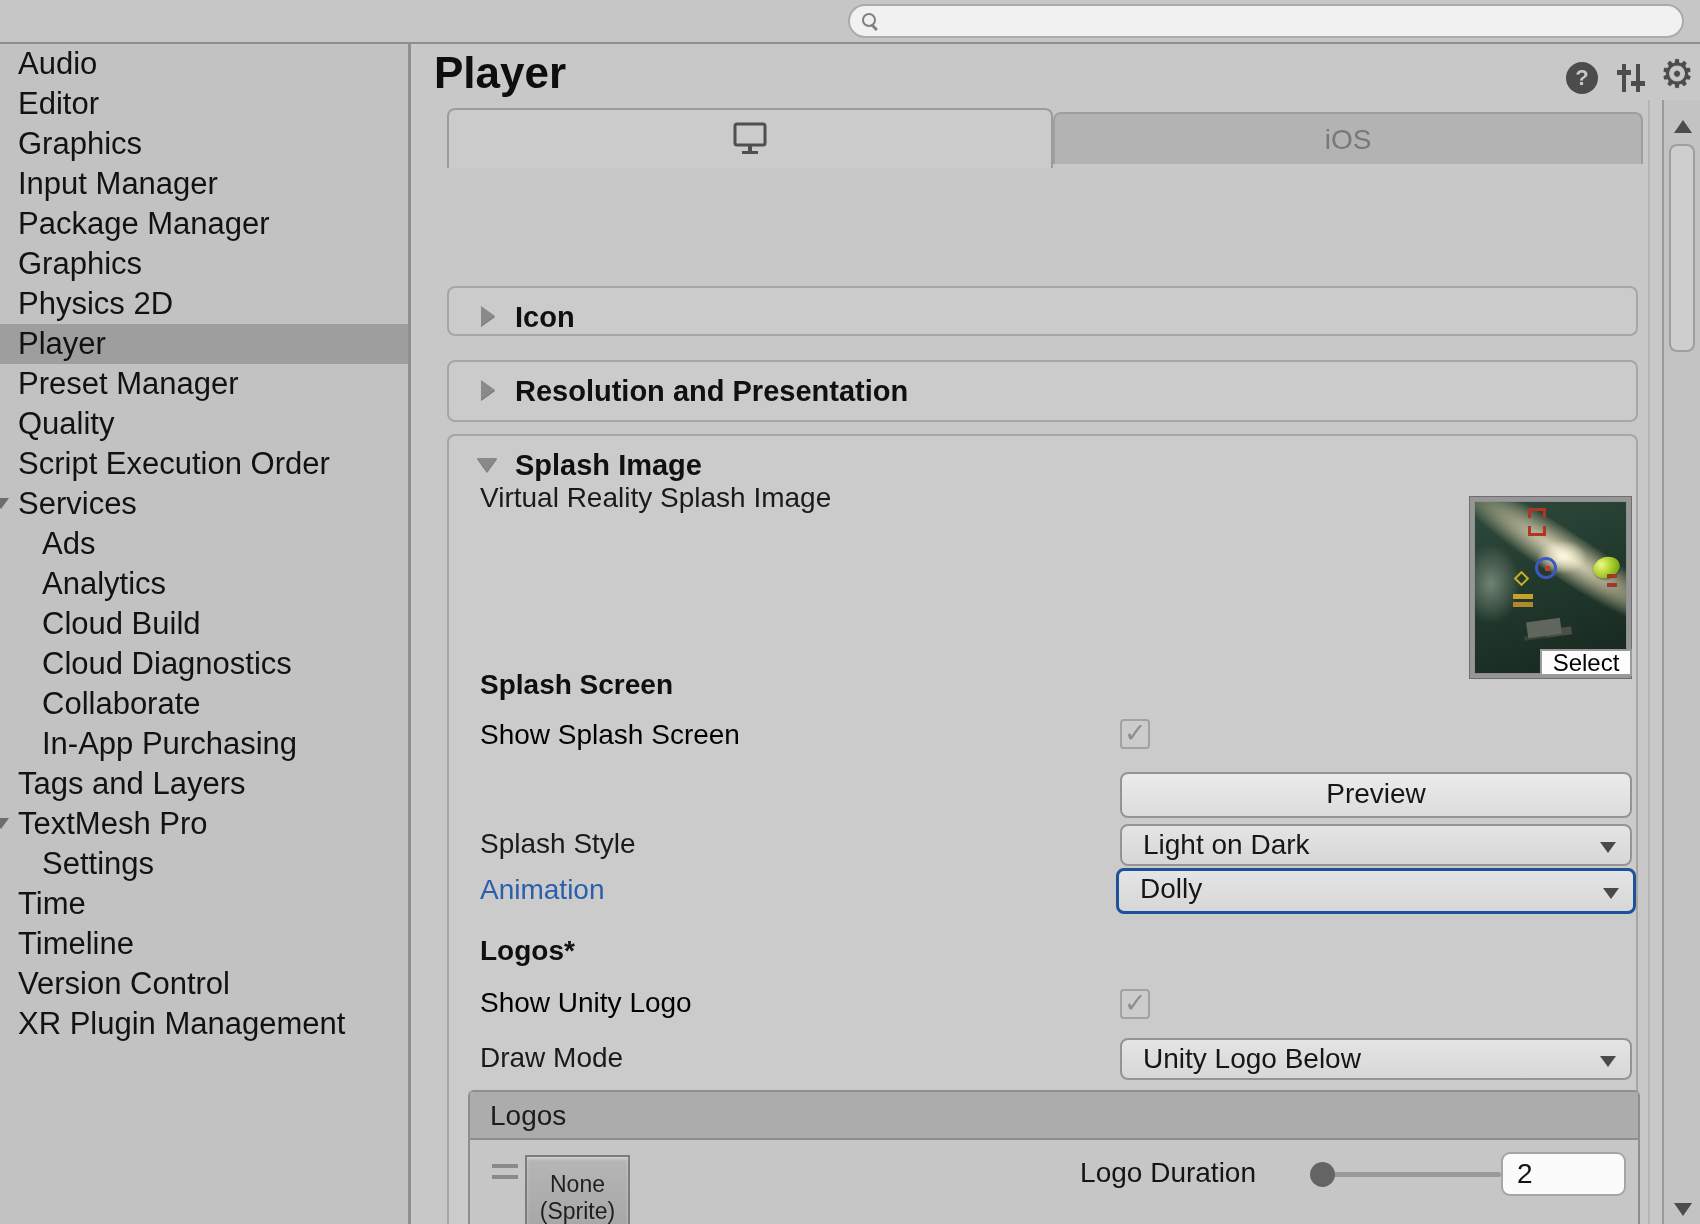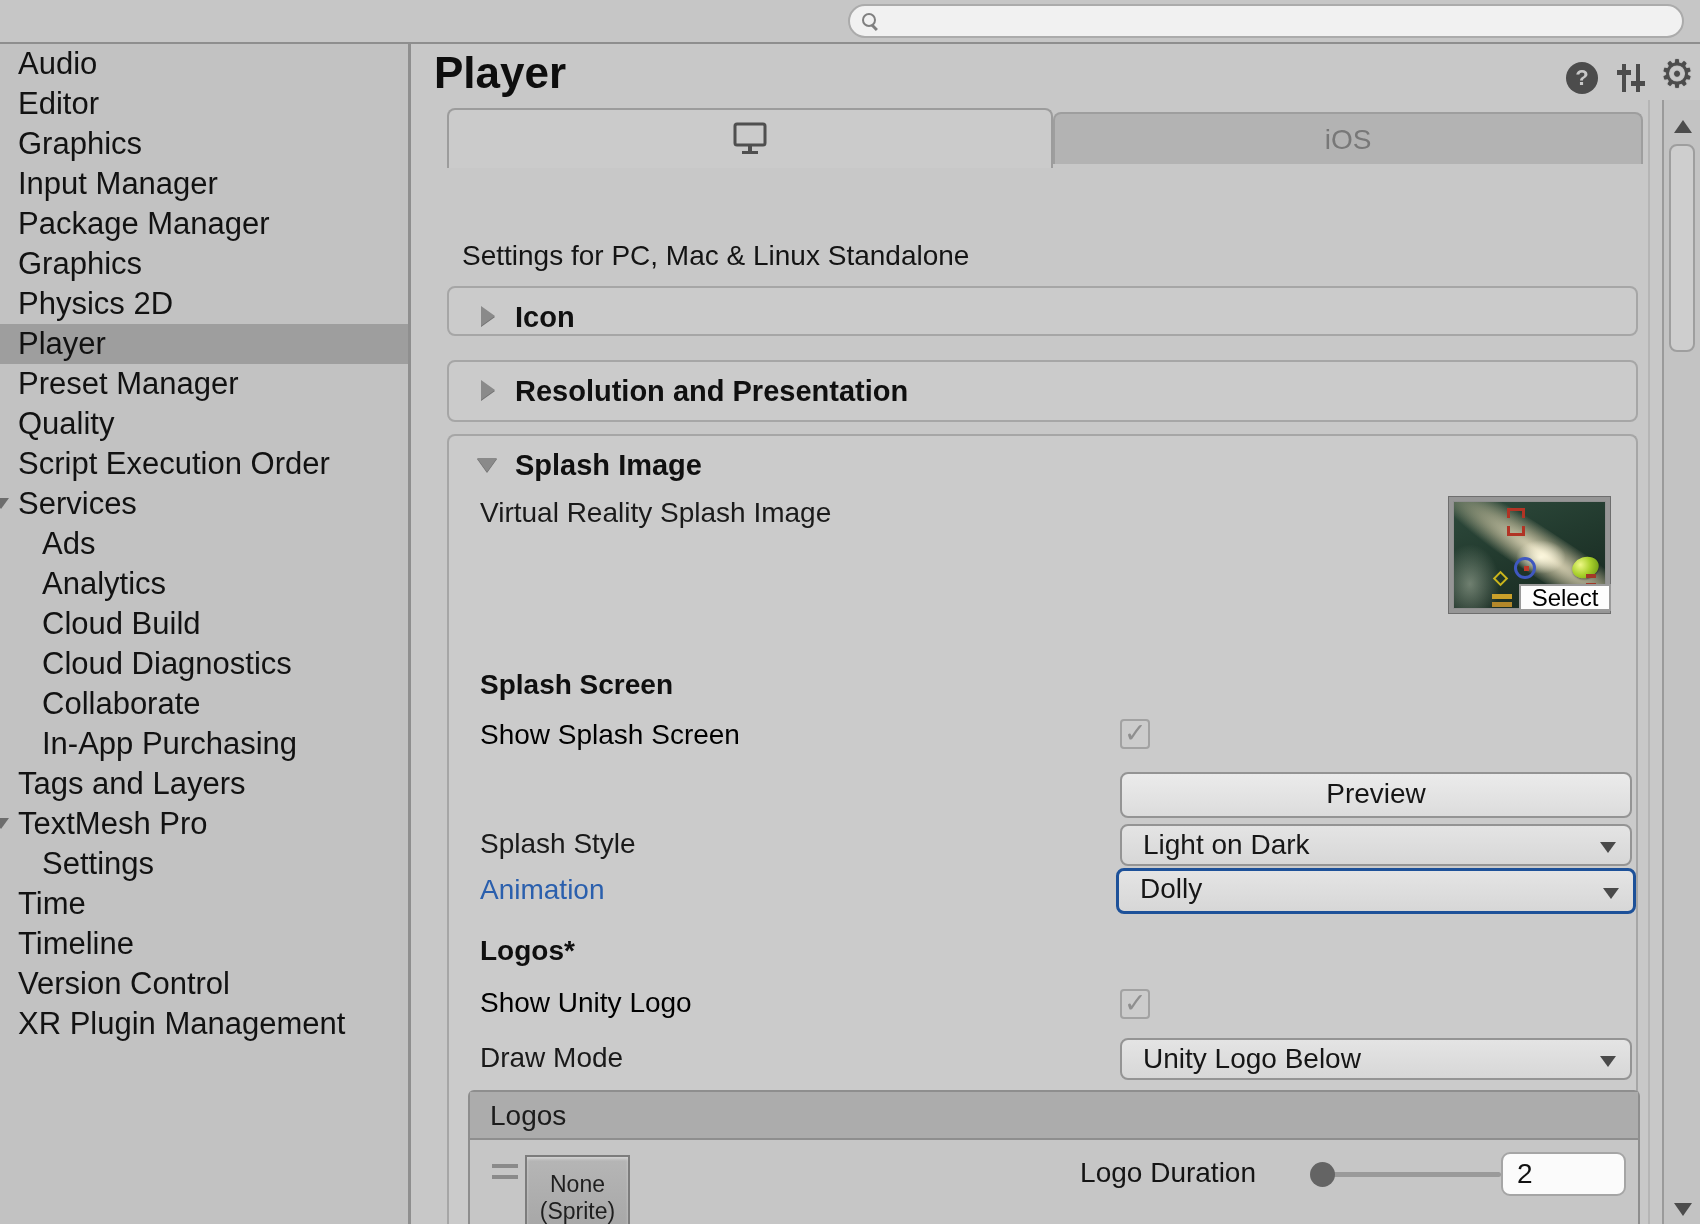--- a/index.html
+++ b/index.html
@@ -71,21 +71,21 @@
 
   
   .checkbox{position:absolute;width:30px;height:30px;background:#cccccc;border:2px solid #a2a2a2;border-radius:4px;box-sizing:border-box;}
   .checkbox .check{position:absolute;left:2px;top:-4px;font-size:27px;font-weight:bold;color:#8f8f8f;}
   .push-btn{position:absolute;height:46px;background:linear-gradient(#ebebeb,#dcdcdc);border:2px solid #949494;border-radius:8px;box-sizing:border-box;text-align:center;font-size:28px;color:#161616;line-height:40px;}
   .dropdown{position:absolute;height:42px;background:linear-gradient(#e4e4e4,#d7d7d7);border:2px solid #949494;border-radius:8px;box-sizing:border-box;font-size:28px;color:#161616;line-height:38px;padding-left:21px;}
   .dropdown .dd-arrow{position:absolute;right:14px;top:16px;width:0;height:0;border-left:8px solid transparent;border-right:8px solid transparent;border-top:11px solid #4a4a4a;}
   .dropdown.focused{border:3px solid #1d5199;line-height:36px;}
 
   
-  .vr-thumb{position:absolute;left:999px;top:60px;width:163px;height:118px;background:#8f8f8f;border:1px solid #6e6e6e;box-shadow:inset 0 0 0 4px #969696;box-sizing:border-box;}
+  .vr-thumb{position:absolute;left:1020px;top:60px;width:163px;height:183px;background:#8f8f8f;border:1px solid #6e6e6e;box-shadow:inset 0 0 0 4px #969696;box-sizing:border-box;}
   .vr-img{position:absolute;left:5px;top:5px;right:5px;bottom:5px;overflow:hidden;background:linear-gradient(160deg,#2e4a3c 0%,#223a2e 45%,#16261e 100%);}
   .galaxy-band{position:absolute;left:-40px;top:30px;width:260px;height:46px;transform:rotate(33deg);background:radial-gradient(ellipse at 50% 50%,rgba(238,228,196,0.95) 0%,rgba(210,200,165,0.55) 40%,rgba(120,130,100,0.0) 75%);}
   .galaxy-core{position:absolute;left:62px;top:38px;width:50px;height:34px;border-radius:50%;background:radial-gradient(ellipse,rgba(255,250,225,0.95),rgba(255,250,225,0) 70%);}
   .cloud{position:absolute;left:-14px;top:42px;width:60px;height:80px;border-radius:50%;background:radial-gradient(ellipse,rgba(190,200,180,0.5),rgba(190,200,180,0) 70%);}
   .planet{position:absolute;left:118px;top:55px;width:27px;height:21px;border-radius:50%;transform:rotate(-18deg);background:radial-gradient(circle at 35% 30%,#eef886 0%,#a9d02c 45%,#5d8c0d 100%);box-shadow:0 1px 2px rgba(0,0,0,0.5);}
   .bracket{position:absolute;width:18px;height:10px;border:3px solid #b13425;box-sizing:border-box;}
   .bracket.top{left:53px;top:6px;border-bottom:none;}
   .bracket.bottom{left:53px;top:24px;border-top:none;}
   .blue-ring{position:absolute;left:60px;top:55px;width:22px;height:22px;border:3px solid #3f58c0;border-radius:50%;box-sizing:border-box;}
   .blue-ring .dot{position:absolute;left:7px;top:6px;width:5px;height:5px;background:#c03a2a;}
@@ -166,42 +166,41 @@
 
   <div class="tab-standalone">
     <svg class="monitor-icon" width="38" height="34" viewBox="0 0 38 34">
       <rect x="4" y="2" width="30" height="21" rx="2" fill="none" stroke="#4f4f4f" stroke-width="3"></rect>
       <rect x="17" y="23" width="4" height="6" fill="#4f4f4f"></rect>
       <rect x="11" y="29" width="16" height="3" fill="#4f4f4f"></rect>
     </svg>
   </div>
   <div class="tab-ios">iOS</div>
 
-  <div class="platform-heading">Settings for PC, Mac &amp; Linux Standalone</div>
 
   <div class="section-box box-icon">
     <div class="section-header">
       <span class="tri-right"></span>
       <span class="section-label">Icon</span>
     </div>
   </div>
   <div class="section-box box-resolution">
     <div class="section-header">
       <span class="tri-right"></span>
       <span class="section-label">Resolution and Presentation</span>
     </div>
   </div>
 
   <div class="section-box box-splash">
     <div class="section-header">
       <span class="tri-down"></span>
       <span class="section-label">Splash Image</span>
     </div>
 
-    <div class="row-label" style="left:31px;top:61px;">Virtual Reality Splash Image</div>
+    <div class="row-label" style="left:31px;top:46px;">Virtual Reality Splash Image</div>
 
     <div class="vr-thumb">
       <div class="vr-img">
         <div class="cloud"></div>
         <div class="galaxy-band"></div>
         <div class="galaxy-core"></div>
         <div class="planet"></div>
         <div class="bracket top"></div>
         <div class="bracket bottom"></div>
         <div class="blue-ring">

